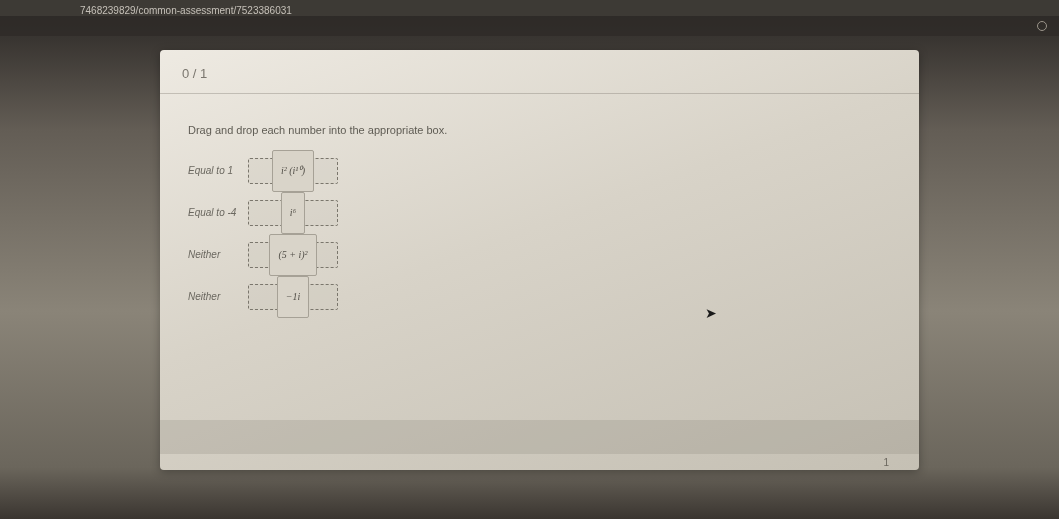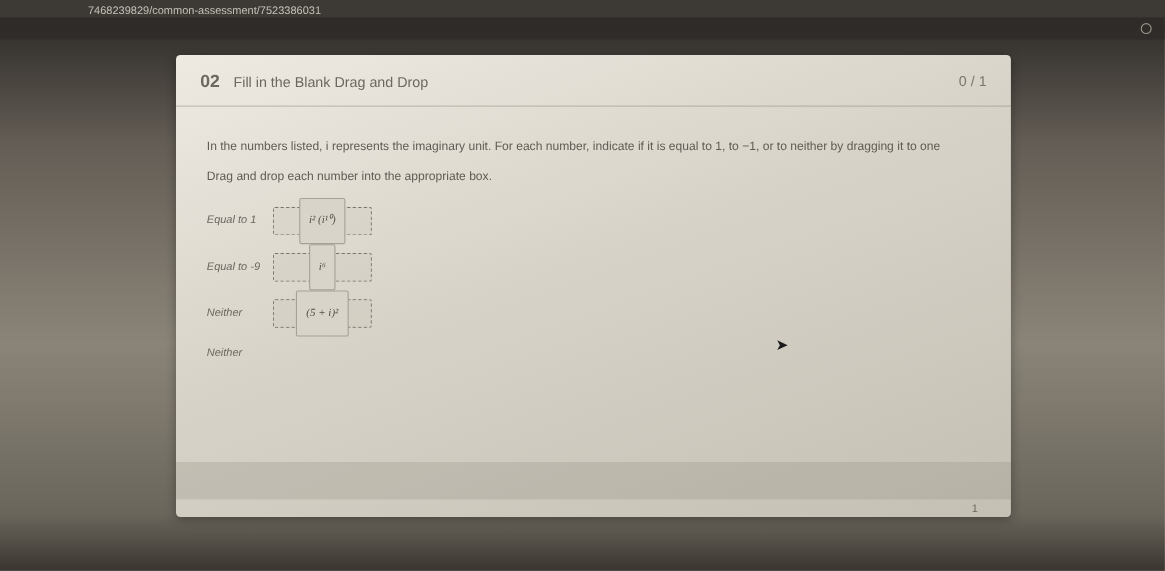--- a/index.html
+++ b/index.html
@@ -126,54 +126,52 @@
 </div>
 
 <div class="top-nav">
   <span class="nav-icon"></span>
 </div>
 
 <div class="content-wrap">
   <div class="card">
 
     <div class="card-header">
-      <div>
-        <span class="q-num">02</span>
-        <span class="q-title">Fill in the Blank Drag and Drop</span>
-      </div>
       <div class="score">0 / 1</div>
     </div>
 
     <div class="card-body">
-      <div class="para">In the numbers listed, i represents the imaginary unit. For each number, indicate if it is equal to 1, to −1, or to neither by dragging it to one</div>
       <div class="para instruction">Drag and drop each number into the appropriate box.</div>
 
       <div class="row">
         <div class="row-label">Equal to 1</div>
         <div class="dropzone">
           <div class="tile">i² (i¹⁰)</div>
         </div>
       </div>
 
       <div class="row">
-        <div class="row-label">Equal to -9</div>
+        <div class="row-label">Equal to -4</div>
         <div class="dropzone">
           <div class="tile">i⁶</div>
         </div>
       </div>
 
       <div class="row">
         <div class="row-label">Neither</div>
         <div class="dropzone">
           <div class="tile">(5 + i)²</div>
         </div>
       </div>
 
       <div class="row">
         <div class="row-label">Neither</div>
+        <div class="dropzone">
+          <div class="tile">−1i</div>
+        </div>
       </div>
     </div>
 
     <div class="footer-strip"></div>
     <div class="pager">1</div>
   </div>
 </div>
 
 <div class="cursor">➤</div>
 

